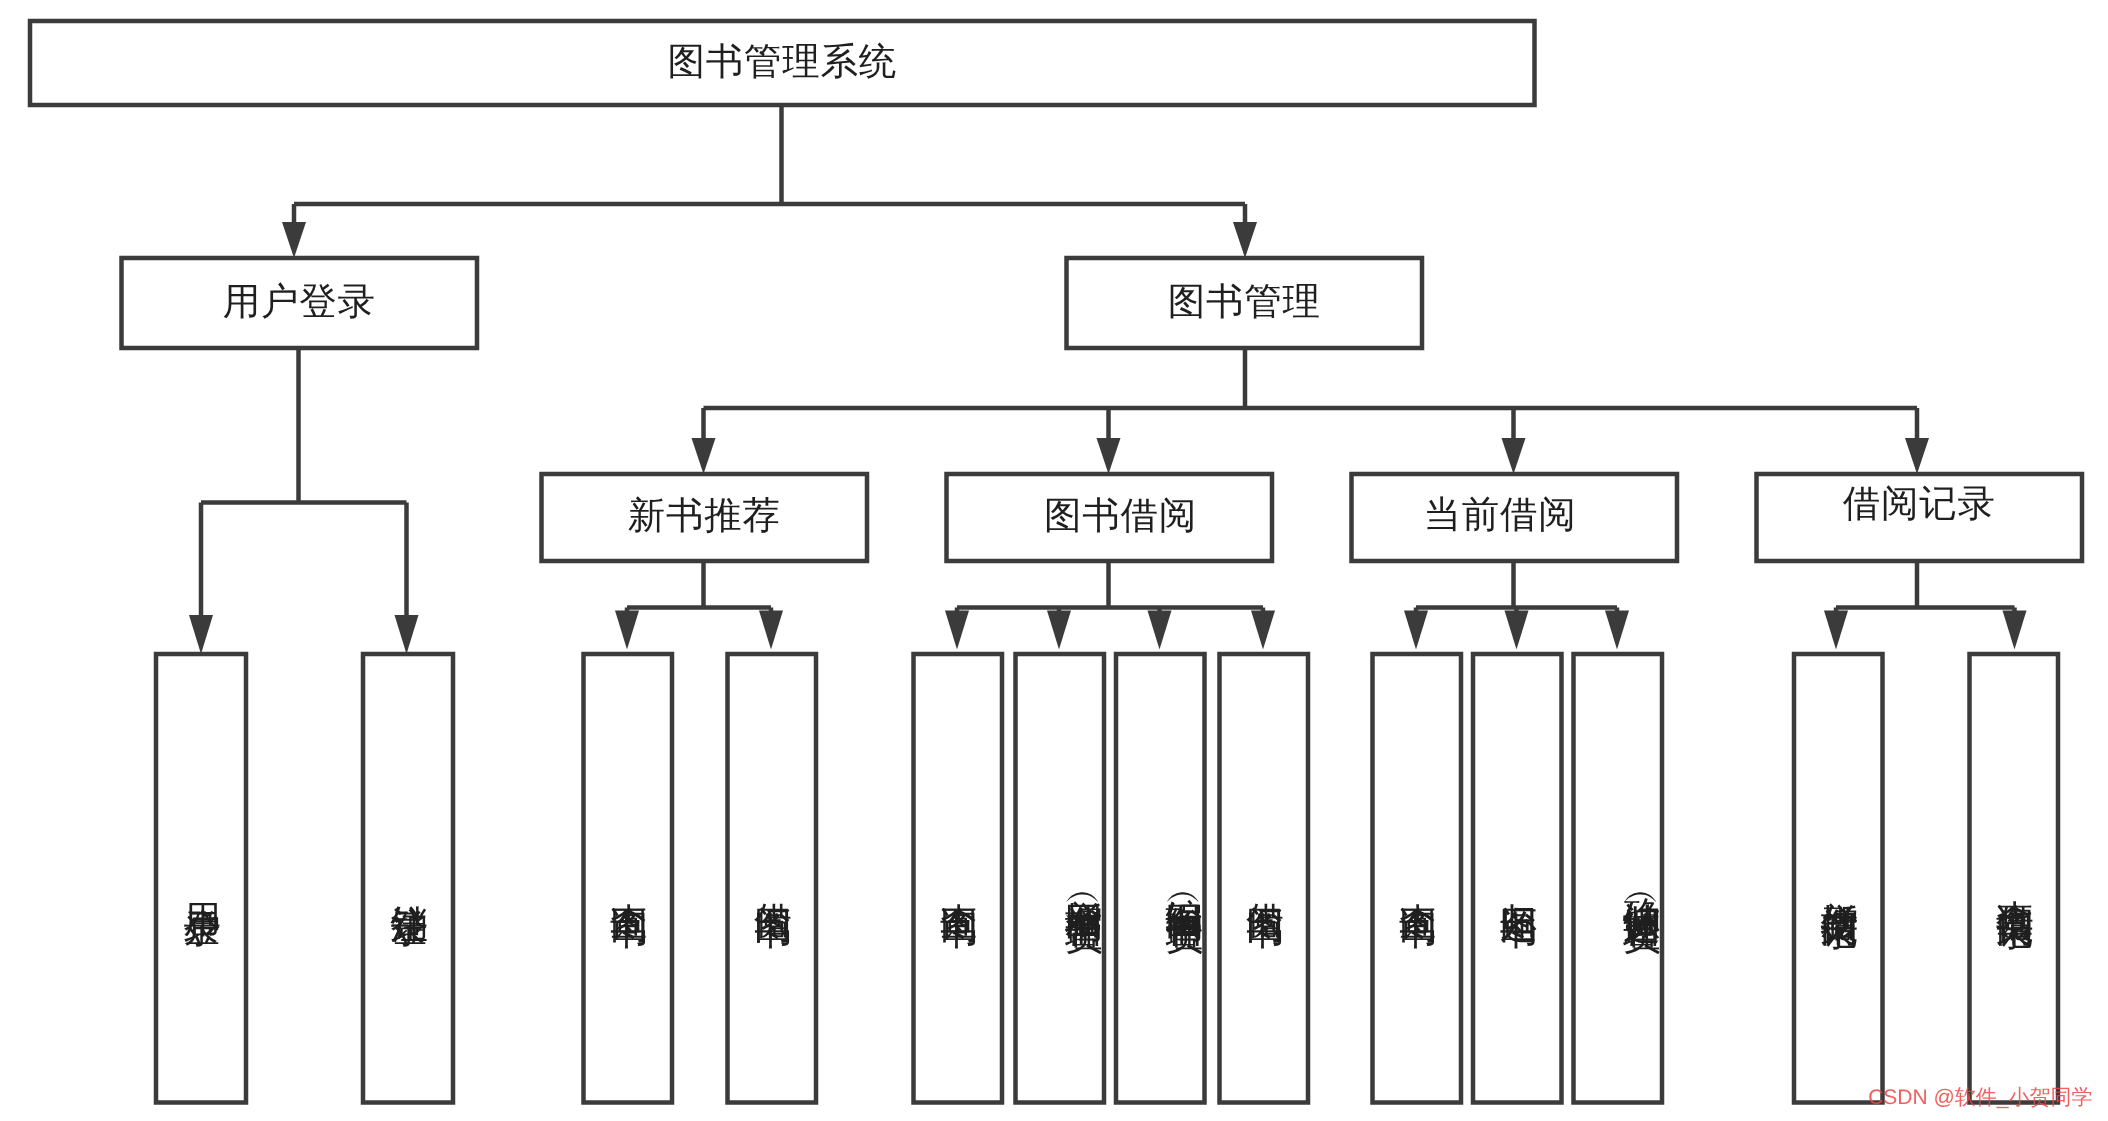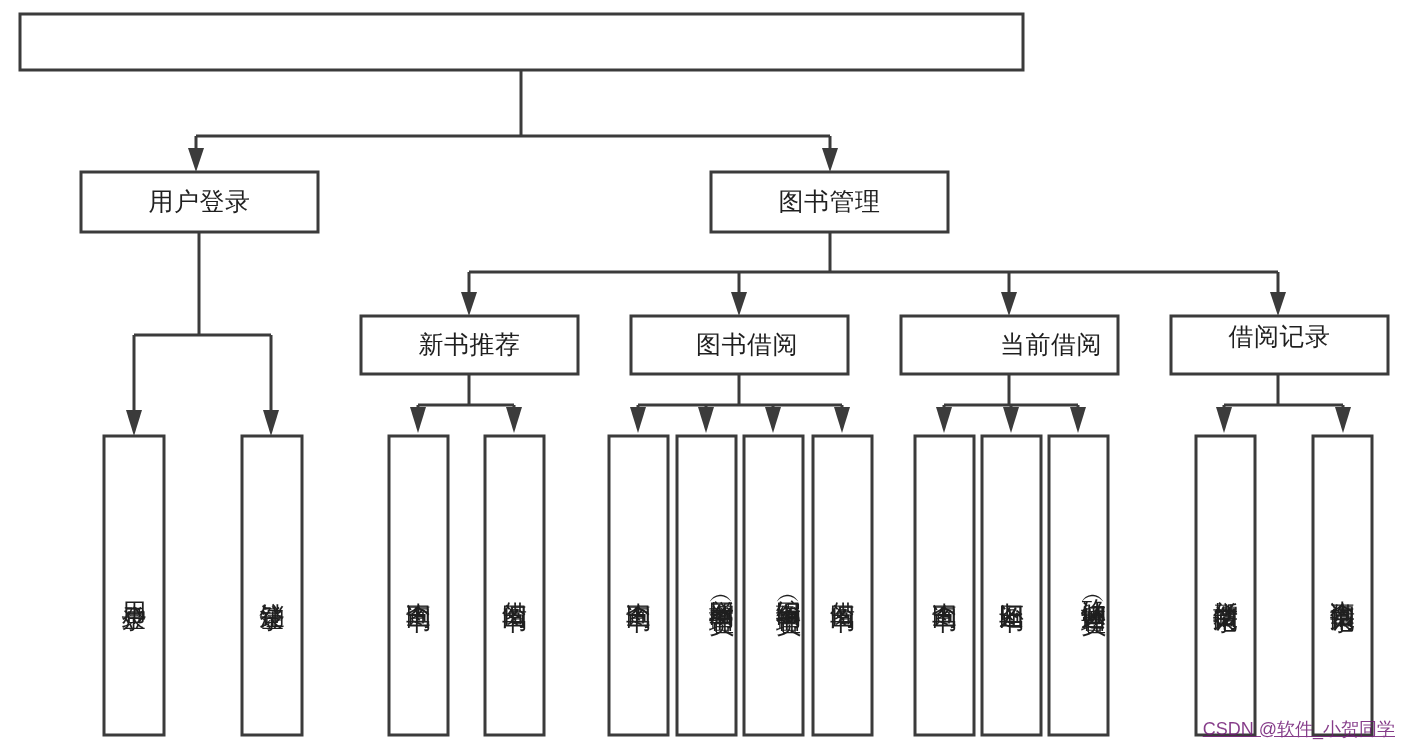--- a/index.html
+++ b/index.html
@@ -64,26 +64,25 @@
     box-sizing: border-box;
   }
   .node-label.vert.tall {
     align-items: center;
     padding-top: 0;
   }
   #watermark {
     position: absolute;
     right: 10px;
     bottom: 6px;
-    font-size: 18px;
-    color: #701a75;
+    font-size: 14px;
+    color: #ef4444;
     font-family: "Liberation Sans", "DejaVu Sans", sans-serif;
     white-space: nowrap;
     opacity: 0.85;
-    text-decoration: underline;
   }
 </style>
 </head>
 <body>
 
 <div id="diagram-root">
 
   <svg class="canvas" viewBox="0 0 1405 747" xmlns="http://www.w3.org/2000/svg">
 
     <rect class="node-box" x="20" y="14" width="1003" height="56"></rect>
@@ -167,27 +166,28 @@
     <rect class="node-box" x="813" y="436" width="59" height="299"></rect>
 
     <rect class="node-box" x="915" y="436" width="59" height="299"></rect>
     <rect class="node-box" x="982" y="436" width="59" height="299"></rect>
     <rect class="node-box" x="1049" y="436" width="59" height="299"></rect>
 
     <rect class="node-box" x="1196" y="436" width="59" height="299"></rect>
     <rect class="node-box" x="1313" y="436" width="59" height="299"></rect>
   </svg>
 
+  <div class="node-label horiz" style="left:20px; top:14px; width:1003px; height:56px;">图书管理系统</div>
 
   <div class="node-label horiz" style="left:81px; top:172px; width:237px; height:60px;">用户登录</div>
   <div class="node-label horiz" style="left:711px; top:172px; width:237px; height:60px;">图书管理</div>
 
   <div class="node-label horiz" style="left:361px; top:316px; width:217px; height:58px;">新书推荐</div>
   <div class="node-label horiz" style="left:631px; top:316px; width:232px; height:58px;">图书借阅</div>
-  <div class="node-label horiz" style="left:952px; top:316px; width:198px; height:58px;">当前借阅</div>
+  <div class="node-label horiz" style="left:901px; top:316px; width:198px; height:58px;font-family:Liberation Mono, monospace;">当前借阅</div>
   <div class="node-label horiz" style="left:1171px; top:308px; width:217px; height:58px;">借阅记录</div>
 
   <div class="node-label vert tall" style="left:104px; top:436px; width:60px; height:299px;">用户登录</div>
   <div class="node-label vert tall" style="left:242px; top:436px; width:60px; height:299px;">注销登录</div>
 
   <div class="node-label vert tall" style="left:389px; top:436px; width:59px; height:299px;">查询图书</div>
   <div class="node-label vert tall" style="left:485px; top:436px; width:59px; height:299px;">借阅图书</div>
 
   <div class="node-label vert tall" style="left:609px; top:436px; width:59px; height:299px;">查询图书</div>
   <div class="node-label vert" style="left:677px; top:436px; width:59px; height:299px;">新增图书（管理员）</div>

